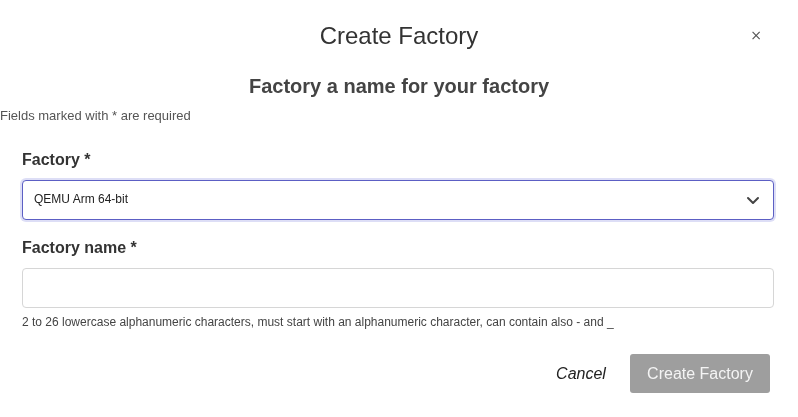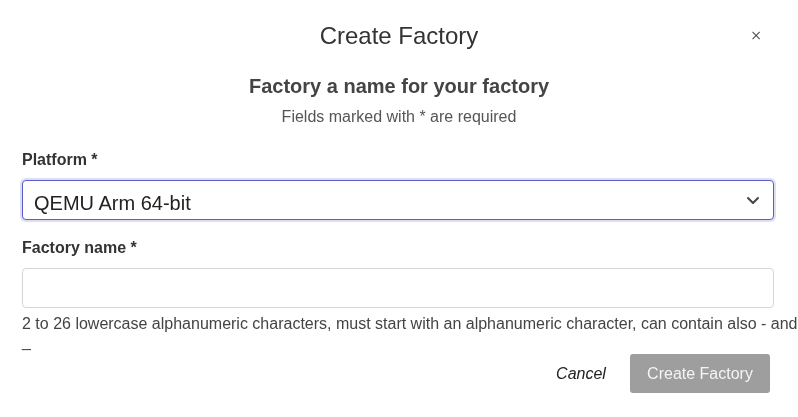--- a/index.html
+++ b/index.html
@@ -31,59 +31,58 @@
       font-size: 14px; color: #555555; line-height: 18px;
       cursor: pointer; text-align: center;
     }
     .subtitle {
       position: absolute; left: 0; right: 0; top: 75px;
       text-align: center;
       font-size: 20px; font-weight: bold; color: #444444;
     }
     .required-note {
       position: absolute; left: 0; right: 0; top: 108px;
-      text-align: center;
-      font-size: 16px; color: #555555;
+      font-size: 13px; color: #555555;
     }
     .field-label {
       position: absolute; left: 22px;
       font-size: 16px; font-weight: bold; color: #333333;
     }
     .label-platform { top: 151px; }
     .label-name { top: 239px; }
     .select-box {
       position: absolute; left: 22px; top: 180px;
       width: 752px; height: 40px;
       border: 1px solid #5c5fc4;
       border-radius: 4px;
       box-shadow: 0 0 0 2px rgba(120, 124, 220, 0.25);
       background: #ffffff;
       cursor: pointer;
     }
     .select-value {
       position: absolute; left: 11px; top: 11px;
-      font-size: 20px; color: #222222;
+      font-size: 12px; color: #222222;
     }
     .chevron {
       position: absolute; right: 13px; top: 14px;
       width: 14px; height: 10px;
     }
     .text-input {
       position: absolute; left: 22px; top: 268px;
       width: 752px; height: 40px;
       border: 1px solid #d6d6d6;
       border-radius: 4px;
       background: #ffffff;
       font-family: "Liberation Sans", sans-serif;
       font-size: 16px; padding: 0 11px; color: #222222;
       outline: none;
     }
     .help-text {
       position: absolute; left: 22px; top: 315px;
-      font-size: 16px; color: #444444;
+      font-size: 12px; color: #444444;
     }
     .cancel-btn {
       position: absolute; left: 545px; top: 354px;
       width: 72px; height: 39px;
       background: none; border: none;
       font-family: "Liberation Sans", sans-serif;
       font-size: 16px; color: #222222;
       cursor: pointer;
       font-style: italic;
     }
@@ -104,21 +103,21 @@
   <div class="modal-header">
     <h2 class="modal-title">Create Factory</h2>
     <button class="close-btn">
       <span>×</span>
     </button>
   </div>
 
   <h3 class="subtitle">Factory a name for your factory</h3>
   <p class="required-note">Fields marked with * are required</p>
 
-  <label class="field-label label-platform">Platform *</label>
+  <label class="field-label label-platform">Factory *</label>
   <div class="select-box">
     <span class="select-value">QEMU Arm 64-bit</span>
     <svg class="chevron" viewBox="0 0 14 10">
       <polyline points="2,3 7,8 12,3" fill="none" stroke="#444444" stroke-width="2" stroke-linecap="round" stroke-linejoin="round"></polyline>
     </svg>
   </div>
 
   <label class="field-label label-name">Factory name *</label>
   <input class="text-input" type="text" placeholder="" style="">
   <p class="help-text">2 to 26 lowercase alphanumeric characters, must start with an alphanumeric character, can contain also - and _</p>

